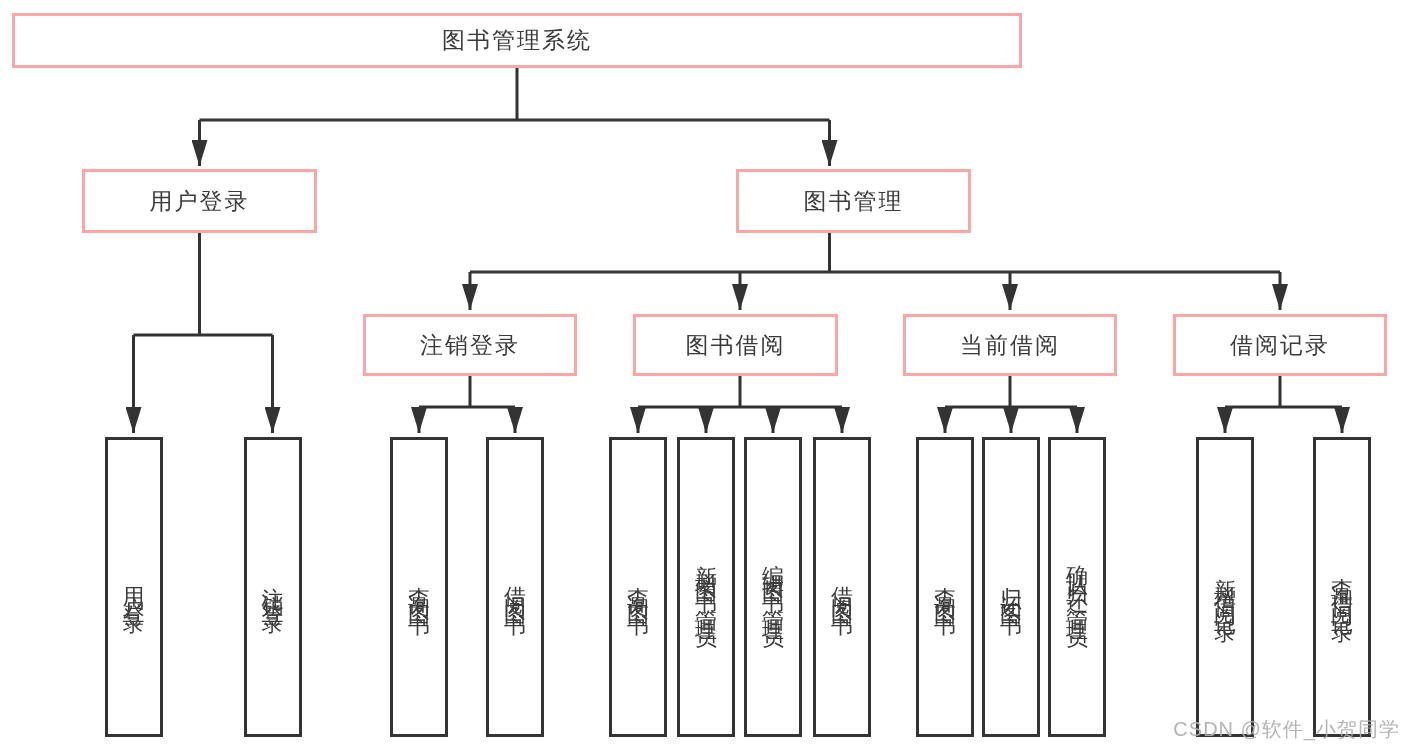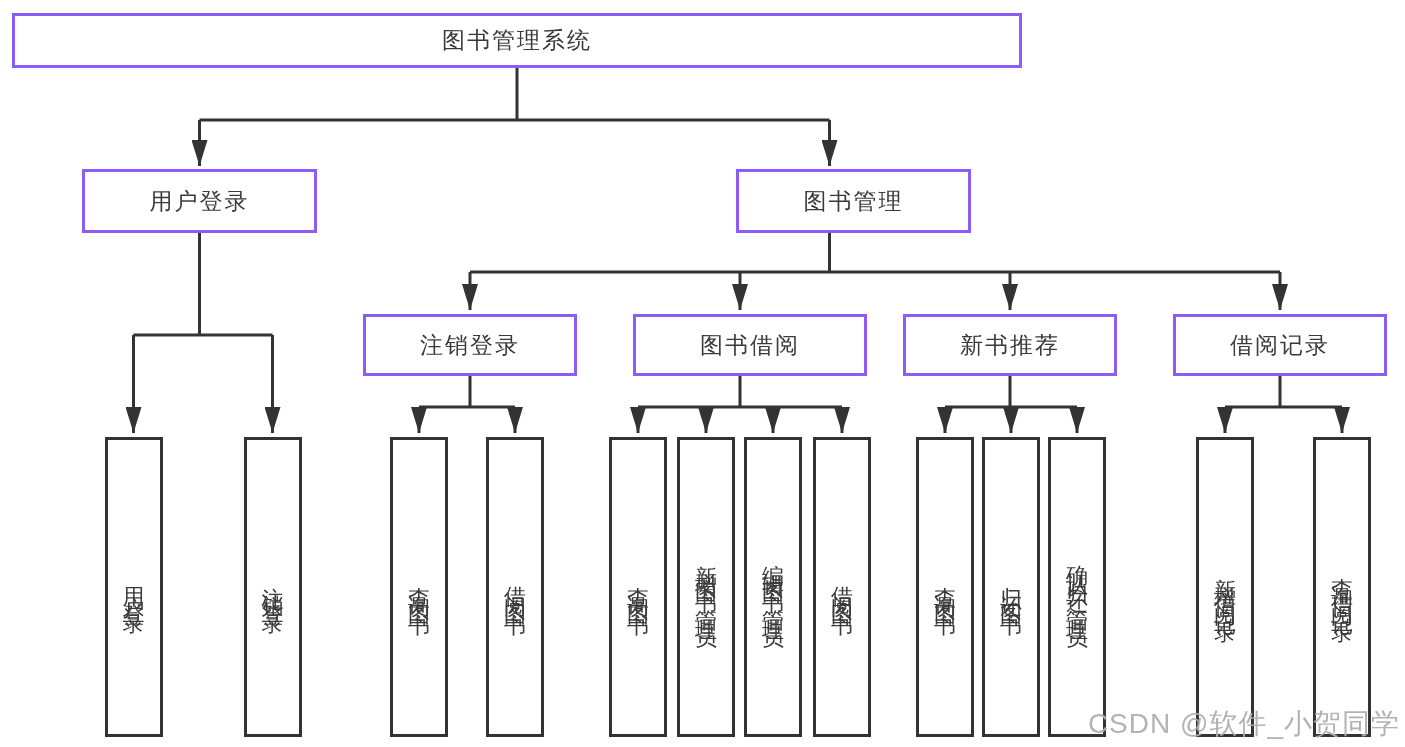--- a/index.html
+++ b/index.html
@@ -18,21 +18,21 @@
   .connectors {
     position: absolute;
     left: 0; top: 0;
     width: 1405px; height: 747px;
     pointer-events: none;
   }
 
   .node {
     position: absolute;
     background: #ffffff;
-    border: 3px solid #8b5cf6;
+    border: 3px solid #fca5a5;
     display: flex;
     align-items: center;
     justify-content: center;
     font-size: 23px;
     letter-spacing: 2px;
     color: #3a3a3a;
     white-space: nowrap;
   }
 
   .leaf {
@@ -53,21 +53,21 @@
     line-height: 1;
     letter-spacing: 9px;
     color: #3a3a3a;
     white-space: nowrap;
   }
 
   .watermark {
     position: absolute;
     right: 5px;
     bottom: 4px;
-    font-size: 28px;
+    font-size: 20px;
     letter-spacing: 1px;
     color: rgba(175, 175, 175, 0.95);
     z-index: 5;
     white-space: nowrap;
   }
 </style>
 </head>
 <body>
 
 <div class="stage">
@@ -122,25 +122,25 @@
   <div class="node" style="left:82px; top:169px; width:235px; height:64px;">
     <span>用户登录</span>
   </div>
   <div class="node" style="left:712px; top:169px; width:235px; height:64px;margin-left:24px;">
     <span>图书管理</span>
   </div>
 
   <div class="node" style="left:363px; top:314px; width:214px; height:62px;">
     <span>注销登录</span>
   </div>
-  <div class="node" style="left:633px; top:314px; width:234px; height:62px;">
+  <div class="node" style="left:633px; top:314px; width:205px; height:62px;">
     <span>图书借阅</span>
   </div>
   <div class="node" style="left:903px; top:314px; width:214px; height:62px;">
-    <span>新书推荐</span>
+    <span>当前借阅</span>
   </div>
   <div class="node" style="left:1173px; top:314px; width:214px; height:62px;">
     <span>借阅记录</span>
   </div>
 
   <div class="leaf" style="left:104.5px;">
     <span class="vtext">用户登录</span>
   </div>
   <div class="leaf" style="left:243.5px;">
     <span class="vtext">注销登录</span>

